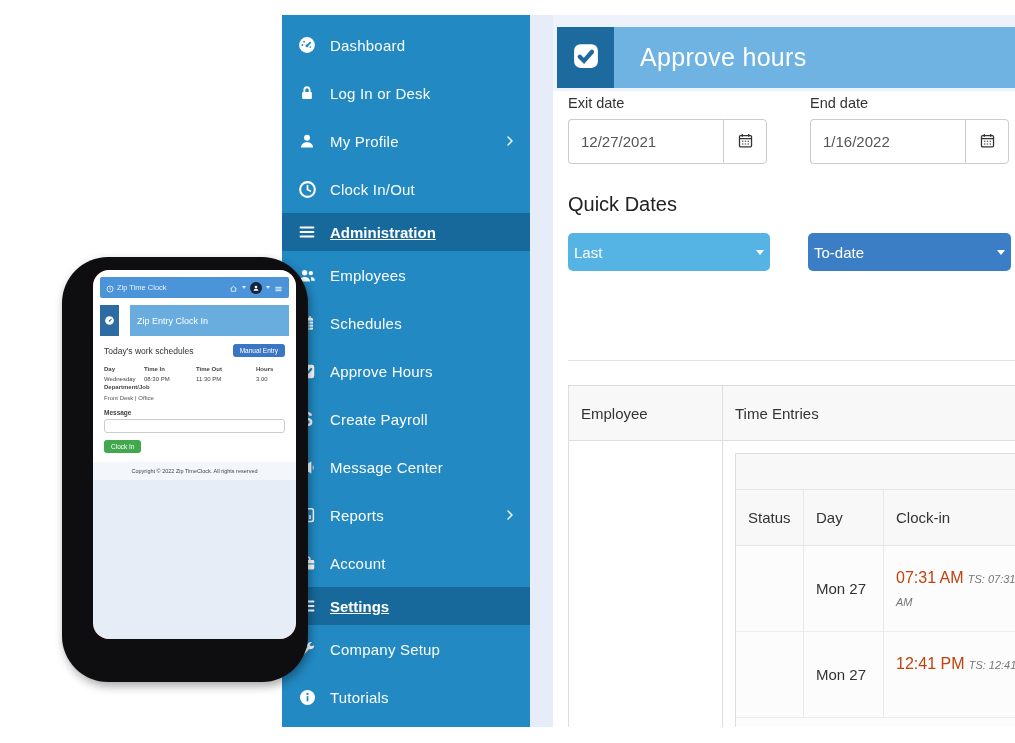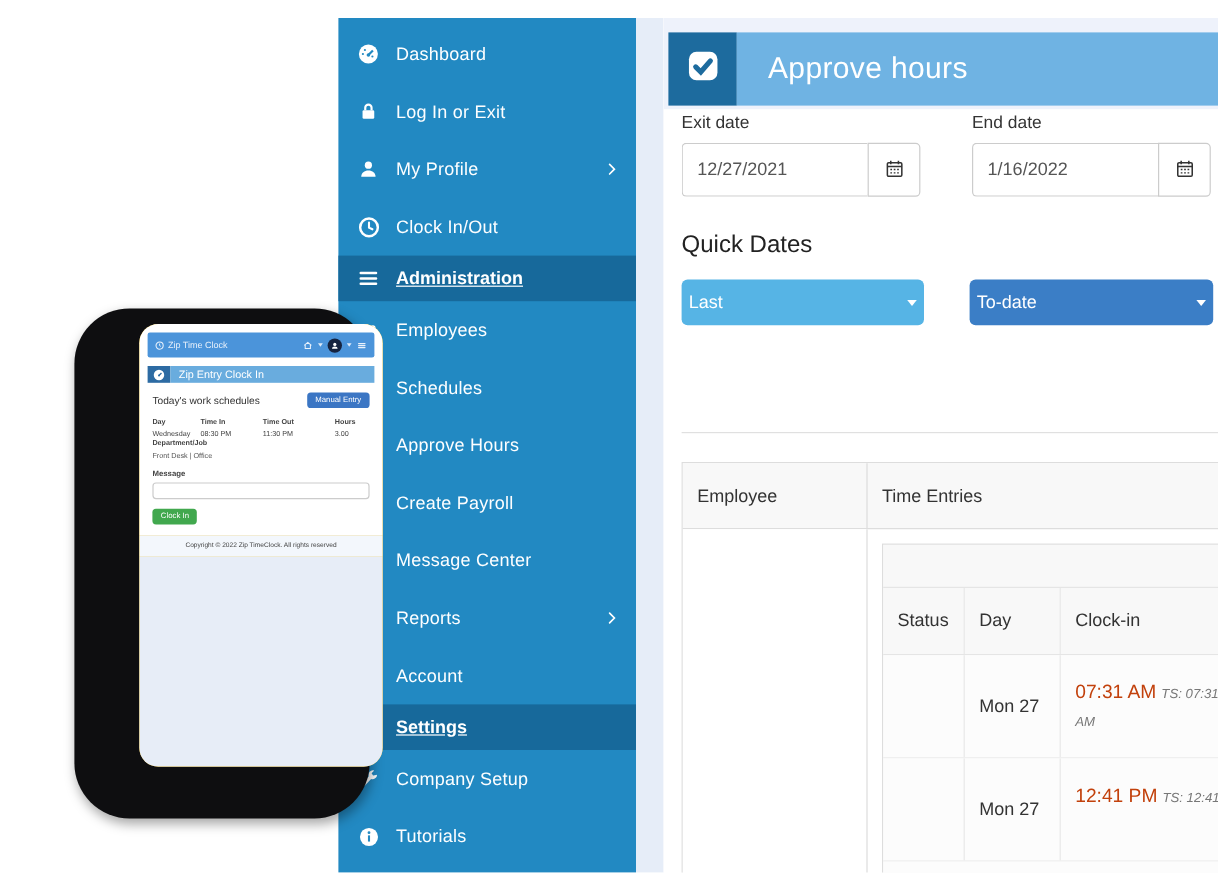--- a/index.html
+++ b/index.html
@@ -58,28 +58,28 @@
   .ncell.st{width:68px;border-right:1px solid #e8e8e8;flex:none;}
   .ncell.day{width:80px;border-right:1px solid #e8e8e8;flex:none;}
   .ncell.ci{width:158px;flex:none;display:block;padding-top:20px;}
   .nrow.data .ncell.ci{line-height:1.5;}
   .time{font-size:16px;color:#c2410c;}
   .ts{font-size:11px;font-style:italic;color:#777;}
   .nowrap{white-space:nowrap;}
 
   
   .phone{position:absolute;left:62px;top:257px;width:246px;height:425px;background:#0e0e10;border-radius:46px;z-index:5;box-shadow:2px 4px 10px rgba(0,0,0,.35);}
-  .screen{position:absolute;left:31px;top:13px;width:203px;height:369px;background:#eab308;border-radius:16px;overflow:hidden;display:flex;flex-direction:column;margin-left:23px;}
+  .screen{position:absolute;left:31px;top:13px;width:203px;height:369px;background:#b91c1c;border-radius:16px;overflow:hidden;display:flex;flex-direction:column;}
   .p-card{background:#fff;padding:7px 7px 0 7px;flex:none;}
   .p-nav{height:21px;background:#4b94da;border-radius:2px;display:flex;align-items:center;padding:0 6px;color:#eaf2fc;}
   .p-brand{font-size:7.5px;margin-left:3px;color:#e8f1fb;}
   .p-nav-right{margin-left:auto;display:flex;align-items:center;gap:4px;}
   .p-caret{width:0;height:0;border-left:2.5px solid transparent;border-right:2.5px solid transparent;border-top:3px solid #dce9f8;}
   .p-avatar{width:12px;height:12px;border-radius:50%;background:#16233f;display:flex;align-items:center;justify-content:center;}
-  .p-panelhead{display:flex;margin-top:7px;height:14px;}
+  .p-panelhead{display:flex;margin-top:7px;height:31px;gap:11px;}
   .p-ph-icon{width:19px;background:#2d6ba3;display:flex;align-items:center;justify-content:center;flex:none;}
   .p-ph-bar{flex:1;background:#69acde;display:flex;align-items:center;color:#fff;font-size:9px;padding-left:7px;}
   .p-body{padding:8px 4px 0 4px;}
   .p-sched-row{display:flex;align-items:center;}
   .p-sched{font-size:8.5px;color:#333;}
   .p-manual{margin-left:auto;background:#3b76c4;color:#fff;font-size:6.5px;border:none;border-radius:3px;padding:3px 7px;cursor:pointer;}
   .p-table{display:flex;margin-top:9px;font-size:6px;color:#444;}
   .p-col{flex:none;}
   .p-c1{width:40px;}.p-c2{width:52px;}.p-c3{width:60px;}.p-c4{width:28px;}
   .p-th{font-weight:bold;margin-bottom:4px;}
@@ -110,21 +110,21 @@
         </span>
       <span class="lbl">Dashboard</span>
     </div>
     <div class="side-item">
       <span class="icn">
           <svg width="18" height="20" viewBox="0 0 24 24">
             <rect x="5.5" y="10.5" width="13" height="9.5" rx="1.5" fill="#fff"></rect>
             <path d="M8.5 10.5V7.8a3.5 3.5 0 0 1 7 0v2.7" stroke="#fff" stroke-width="2.4" fill="none"></path>
           </svg>
         </span>
-      <span class="lbl">Log In or Exit</span>
+      <span class="lbl">Log In or Desk</span>
     </div>
     <div class="side-item">
       <span class="icn">
           <svg width="18" height="20" viewBox="0 0 24 24">
             <circle cx="12" cy="7.5" r="4" fill="#fff"></circle>
             <path d="M4 20.5c0-4.4 3.6-7 8-7s8 2.6 8 7z" fill="#fff"></path>
           </svg>
         </span>
       <span class="lbl">My Profile</span>
       <span class="chev"><svg width="12" height="14" viewBox="0 0 24 24">

